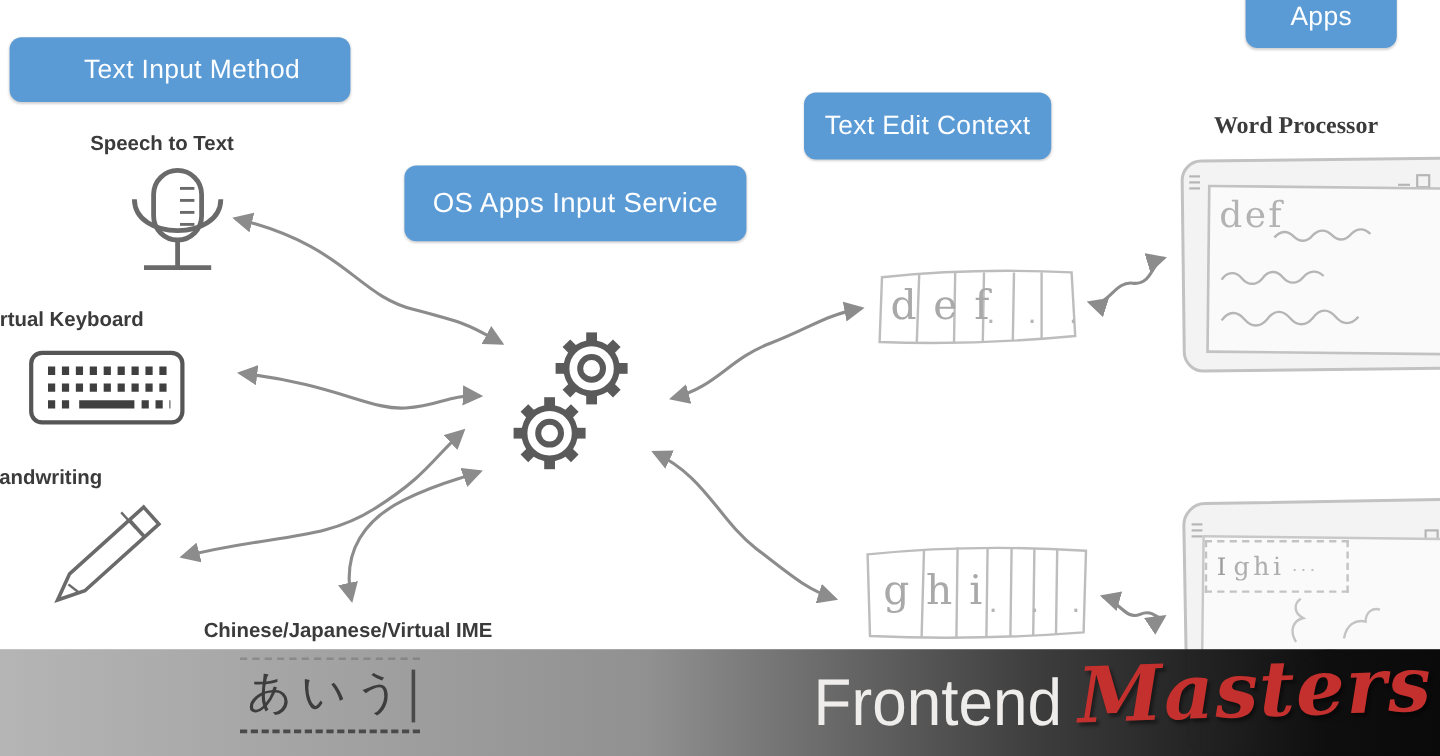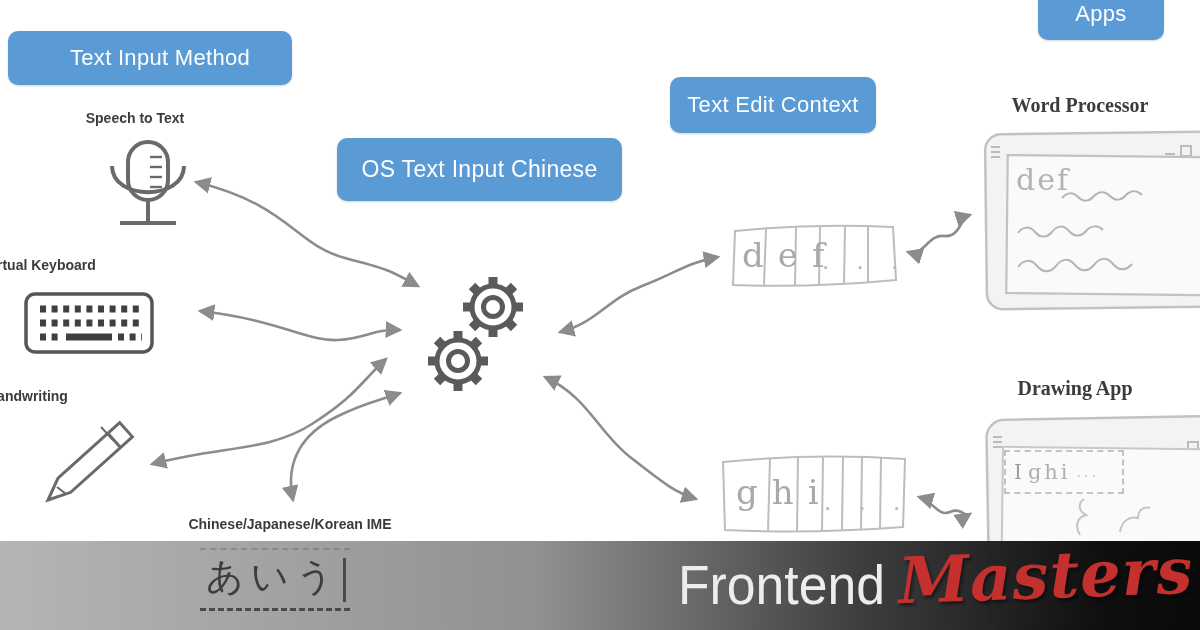--- a/index.html
+++ b/index.html
@@ -9,21 +9,21 @@
     font-family:"Liberation Sans",sans-serif;
   }
   svg{position:absolute;left:0;top:0;}
   .btn{
     position:absolute;display:flex;align-items:center;justify-content:center;
     background:var(--accent-blue,#5b9bd5);color:#fdfeff;
     border-radius:10px;box-shadow:0 1px 2px rgba(0,0,0,.18);
     font-size:22px;letter-spacing:.3px;
   }
   .lbl{
-    position:absolute;color:#3b3b3b;font-size:14px;font-weight:600;
+    position:absolute;color:#3b3b3b;font-size:17px;font-weight:600;
     white-space:nowrap;
   }
   .buffer-text{
     position:absolute;font-size:34px;letter-spacing:14px;color:#a9a9a9;
     font-family:"DejaVu Serif",serif;
   }
   .buffer-dots{
     position:absolute;font-size:26px;letter-spacing:10px;color:#b5b5b5;
   }
   .win-title{position:absolute;width:180px;text-align:center;color:#3b3b3b;
@@ -207,31 +207,30 @@
       <path d="M152,464 C225,445 268,452 312,424 S360,383 386,359" marker-start="url(#ah)" marker-end="url(#ah)"></path>
       <path d="M293,500 C284,458 306,432 336,417 S378,401 400,393" marker-start="url(#ah)" marker-end="url(#ah)"></path>
       <path d="M560,332 C598,322 606,300 642,286 S686,263 718,257" marker-start="url(#ah)" marker-end="url(#ah)"></path>
       <path d="M545,377 C588,397 598,432 630,457 S674,492 696,499" marker-start="url(#ah)" marker-end="url(#ah)"></path>
       <path d="M908,252 C924,257 928,234 944,236 S960,218 970,215" marker-start="url(#ah)" marker-end="url(#ah)"></path>
       <path d="M919,497 C933,501 938,517 950,512 S964,518 970,514" marker-start="url(#ah)" marker-end="url(#ah)"></path>
     </g>
   </svg>
 
   <div class="btn" style="left:8px;top:31px;width:264px;height:54px;padding-left:20px;">Text Input Method</div>
-  <div class="btn" style="left:337px;top:138px;width:285px;height:63px;font-size:23px;">OS Text Input Chinese</div>
+  <div class="btn" style="left:337px;top:138px;width:285px;height:63px;font-size:23px;">OS Apps Input Service</div>
   <div class="btn" style="left:670px;top:77px;width:206px;height:56px;">Text Edit Context</div>
   <div class="btn" style="left:1038px;top:-12px;width:126px;height:52px;">Apps</div>
 
   <div class="lbl" style="left:30px;top:110px;width:210px;text-align:center;">Speech to Text</div>
   <div class="lbl" style="left:-16px;top:257px;">Virtual Keyboard</div>
   <div class="lbl" style="left:-13px;top:388px;">Handwriting</div>
-  <div class="lbl cjk-label" style="left:130px;top:516px;width:320px;text-align:center;">Chinese/Japanese/Korean IME</div>
+  <div class="lbl cjk-label" style="left:130px;top:516px;width:320px;text-align:center;">Chinese/Japanese/Virtual IME</div>
 
   <div class="win-title" style="left:990px;top:94px;">Word Processor</div>
-  <div class="win-title" style="left:985px;top:377px;">Drawing App</div>
 
   <div class="buffer-text" style="left:742px;top:235px;">def</div>
   <div class="buffer-dots" style="left:822px;top:245px;">. . .</div>
   <div class="buffer-text" style="left:736px;top:472px;">ghi</div>
   <div class="buffer-dots" style="left:824px;top:486px;">. . .</div>
 
   <div class="wp-def" style="left:1016px;top:162px;">def</div>
 
   <div class="da-sel">
     <span class="da-cursor">I</span>

